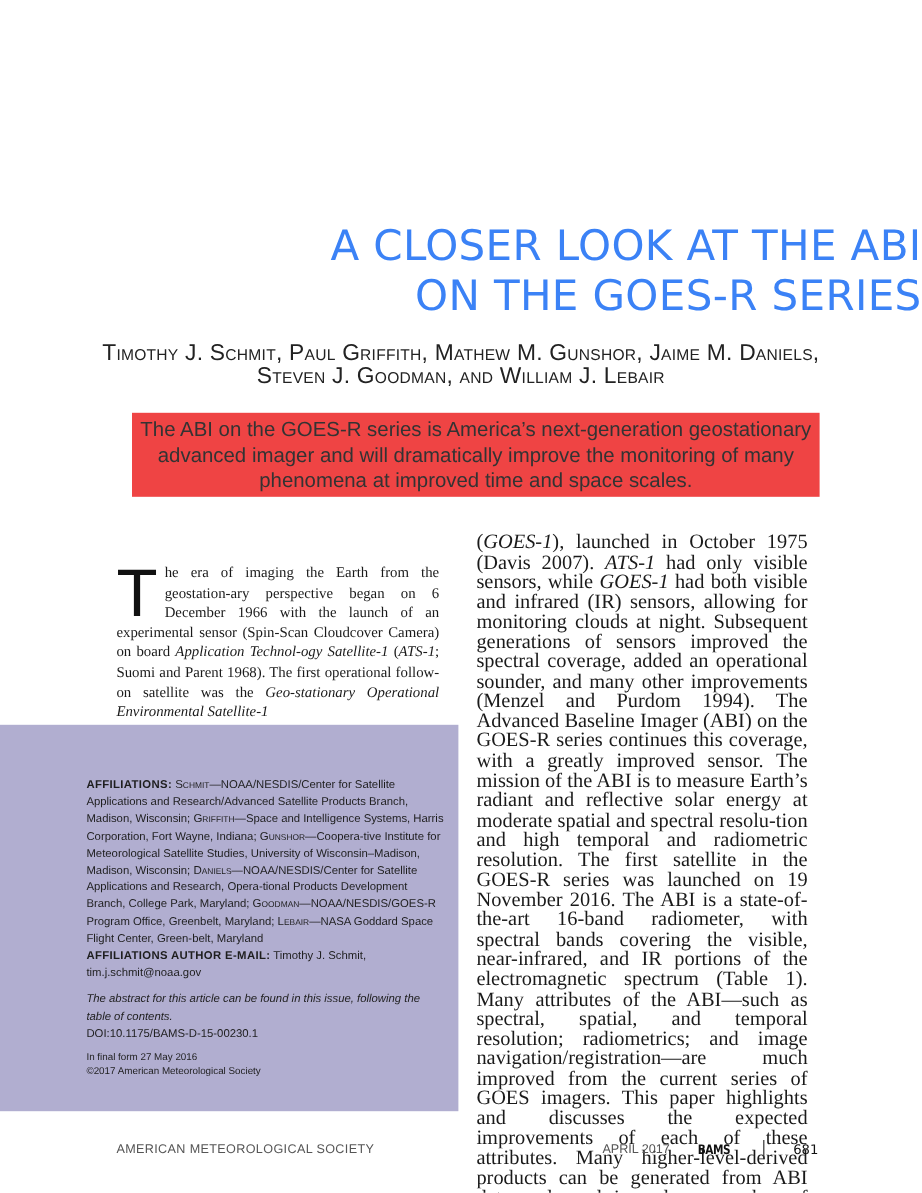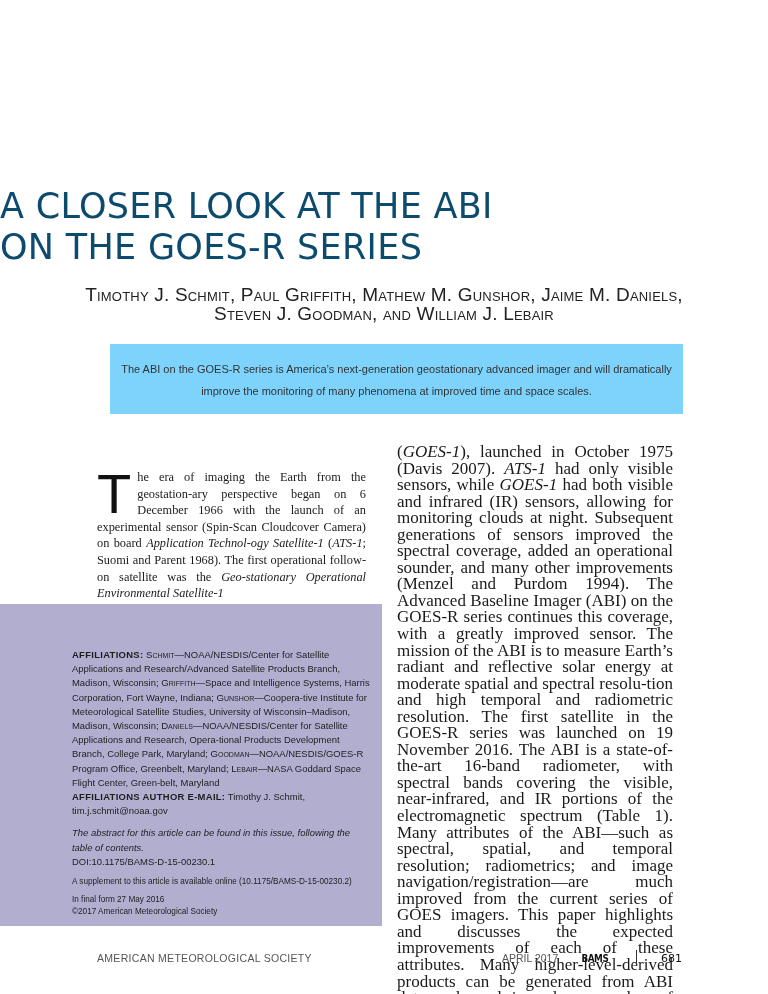--- a/index.html
+++ b/index.html
@@ -1,35 +1,35 @@
 <!DOCTYPE html>
 <html><head>
 <meta charset="utf-8">
 <style>
   * { margin: 0; padding: 0; box-sizing: border-box; }
   html, body { width: 768px; height: 994px; background: #ffffff; overflow: hidden; }
   body { position: relative; font-family: "Liberation Serif", serif; color: #1a1a1a; }
 
   .title {
     position: absolute; left: 0; top: 186px; width: 768px;
-    text-align: left; color: #0c4a6e;
+    text-align: right; color: #3b82f6;
     font-family: "DejaVu Sans", sans-serif; font-weight: normal;
     font-size: 35px; line-height: 41px; letter-spacing: 0.3px;
   }
   .authors {
     position: absolute; left: 0; top: 285px; width: 768px;
     text-align: center; font-family: "Liberation Sans", sans-serif;
     font-size: 19px; line-height: 19px; color: #222;
     font-variant: small-caps; letter-spacing: 0.2px;
   }
   .callout {
     position: absolute; left: 110px; top: 344px; width: 573px; height: 70px;
-    background: #7dd3fc; text-align: center;
-    font-family: "Liberation Sans", sans-serif; font-size: 11px;
-    line-height: 21.5px; color: #333; padding-top: 15px;
+    background: #ef4444; text-align: center;
+    font-family: "Liberation Sans", sans-serif; font-size: 17px;
+    line-height: 21.5px; color: #333; padding-top: 3px;
   }
 
   .col-left {
     position: absolute; left: 97px; top: 469px; width: 269px;
     font-size: 12.35px; line-height: 16.6px; text-align: justify;
   }
   .dropcap {
     float: left; font-family: "Liberation Sans", sans-serif;
     font-size: 56px; line-height: 44px; margin: 3px 6px 0 0; color: #111;
   }
@@ -98,21 +98,20 @@
   <div>
     <span class="lbl">AFFILIATIONS:</span>
     <span class="sc">Schmit</span><span>—NOAA/NESDIS/Center for Satellite Applications and Research/Advanced Satellite Products Branch, Madison, Wisconsin; </span><span class="sc">Griffith</span><span>—Space and Intelligence Systems, Harris Corporation, Fort Wayne, Indiana; </span><span class="sc">Gunshor</span><span>—Coopera-tive Institute for Meteorological Satellite Studies, University of Wisconsin–Madison, Madison, Wisconsin; </span><span class="sc">Daniels</span><span>—NOAA/NESDIS/Center for Satellite Applications and Research, Opera-tional Products Development Branch, College Park, Maryland; </span><span class="sc">Goodman</span><span>—NOAA/NESDIS/GOES-R Program Office, Greenbelt, Maryland; </span><span class="sc">Lebair</span><span>—NASA Goddard Space Flight Center, Green-belt, Maryland</span>
   </div>
   <div>
     <span class="lbl">AFFILIATIONS AUTHOR E-MAIL:</span><span> Timothy J. Schmit,</span>
   </div>
   <div>tim.j.schmit@noaa.gov</div>
   <div class="p-italic">The abstract for this article can be found in this issue, following the table of contents.</div>
   <div>DOI:10.1175/BAMS-D-15-00230.1</div>
-  <div class="small">A supplement to this article is available online (10.1175/BAMS-D-15-00230.2)</div>
   <div class="final">In final form 27 May 2016</div>
   <div class="final" style="margin-top:0">©2017 American Meteorological Society</div>
 </div>
 
 <div class="footer-left">AMERICAN METEOROLOGICAL SOCIETY</div>
 <div class="footer-right">
   <span>APRIL 2017</span>
   <span class="bams">BAMS</span>
   <span class="bar"></span>
   <span class="pagenum">681</span>

